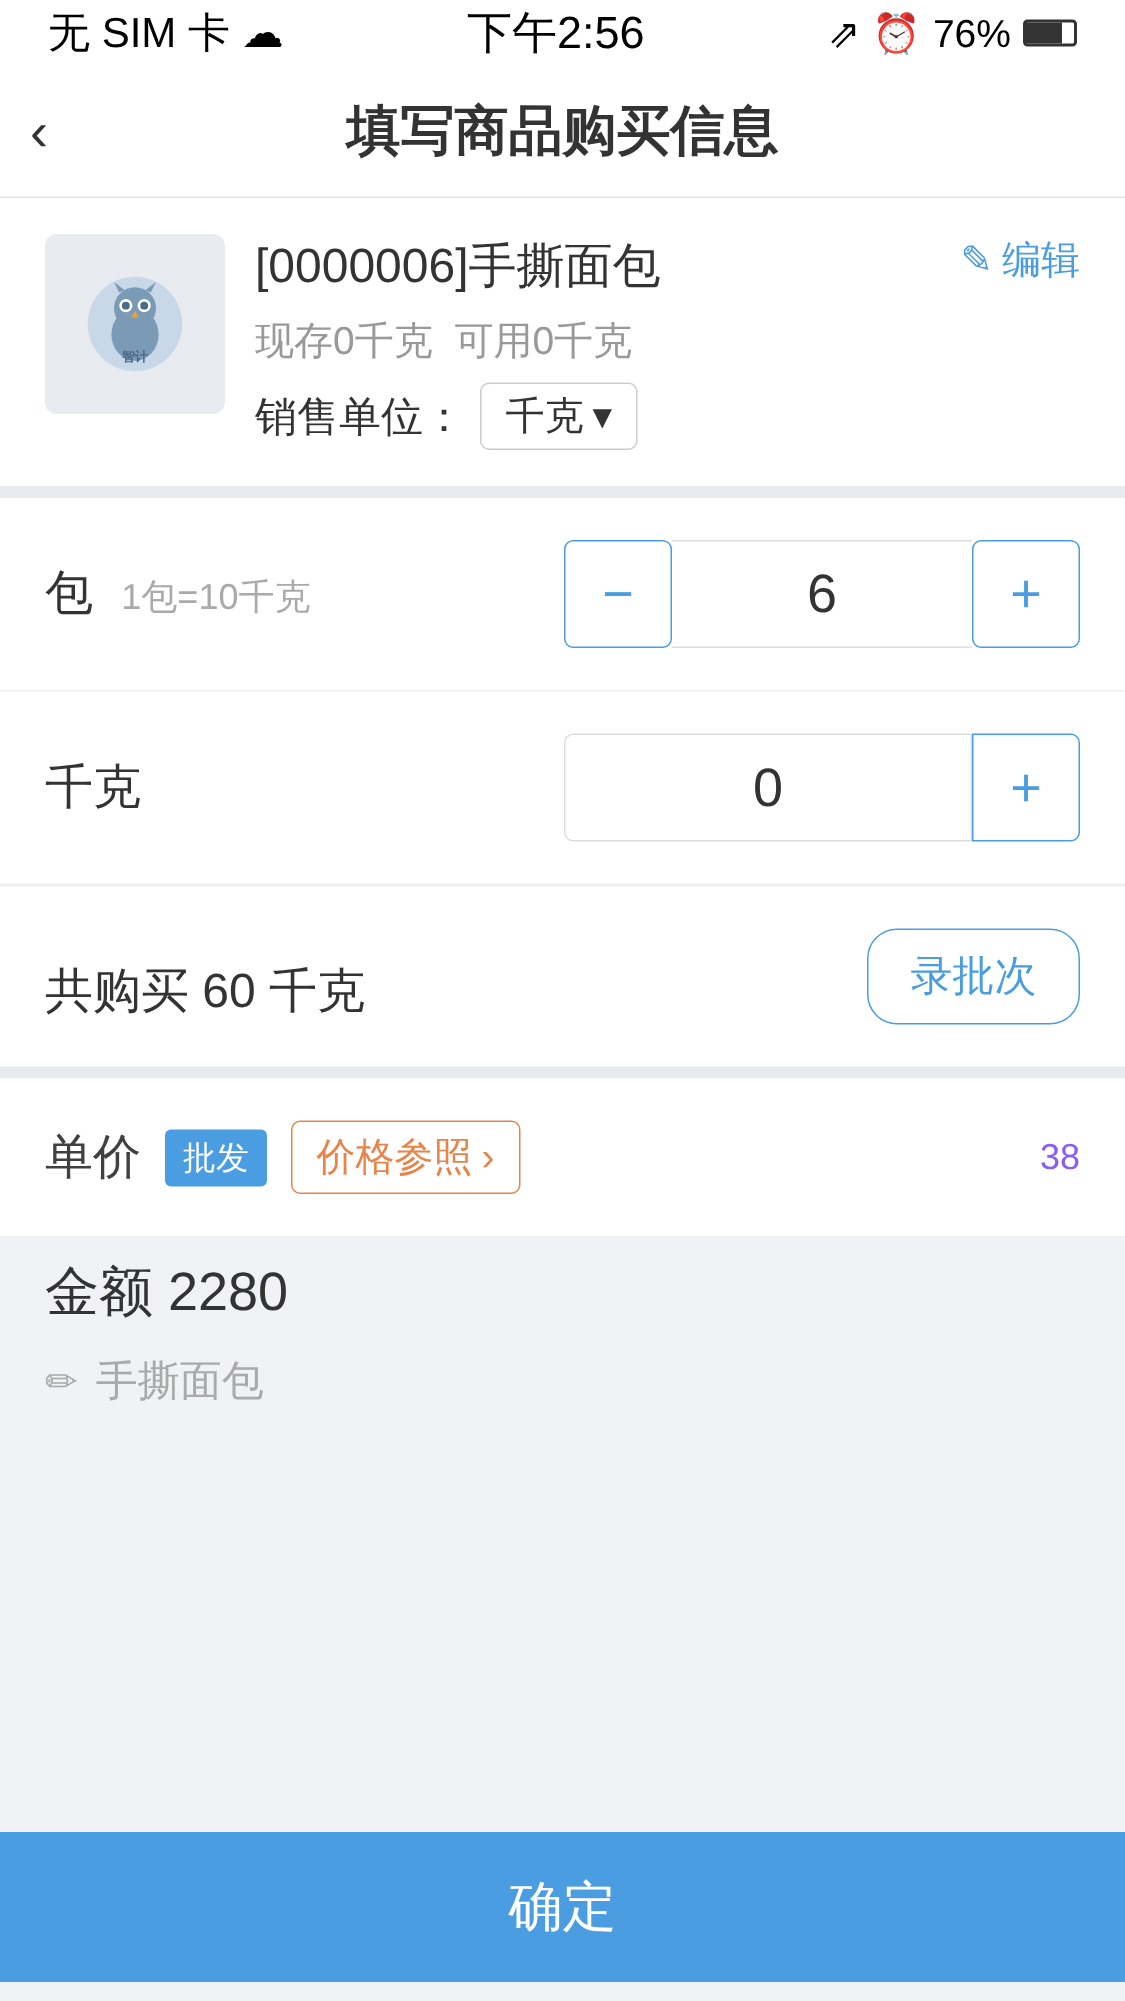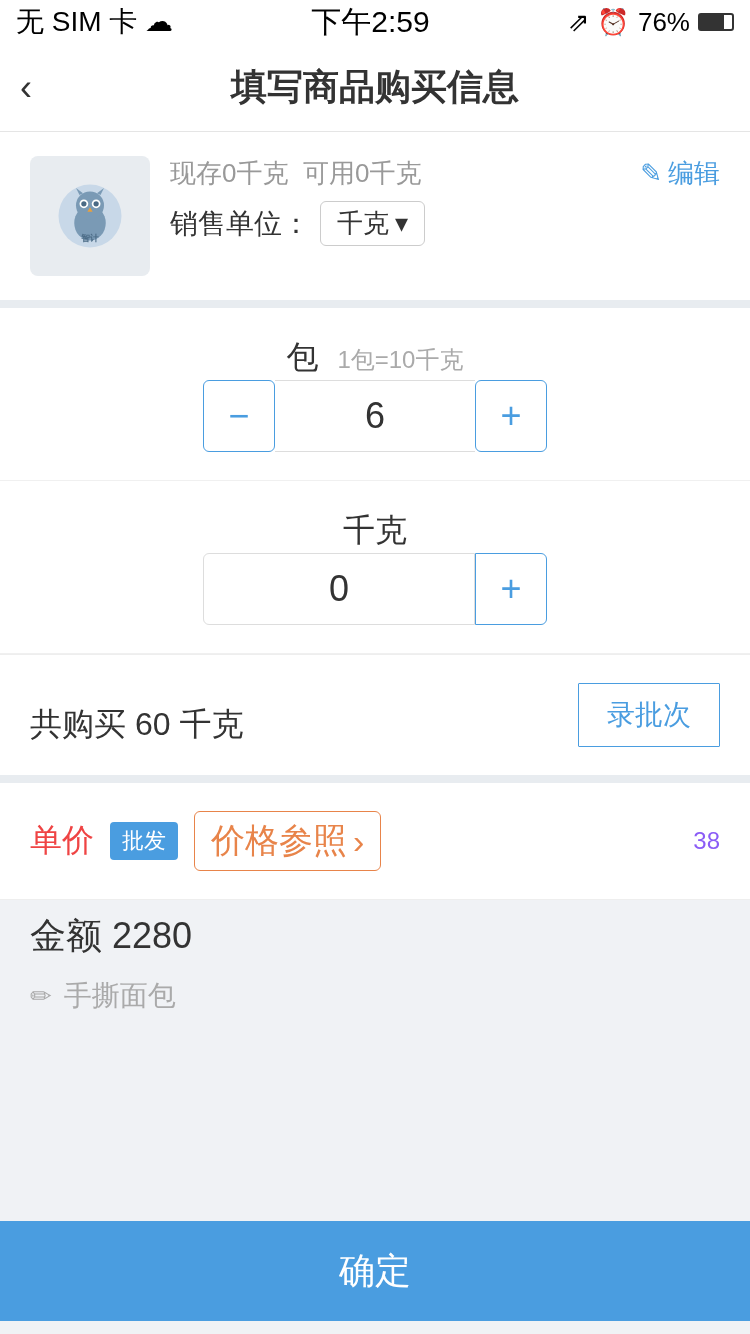--- a/index.html
+++ b/index.html
@@ -14,21 +14,21 @@
     }
 
     
     .status-bar {
       width: 750px;
       height: 44px;
       background: #fff;
       display: flex;
       align-items: center;
       justify-content: space-between;
-      padding: 0 16px;
+      padding: 0 32px;
       font-size: 28px;
       color: #000;
     }
     .status-left { display: flex; align-items: center; gap: 8px; }
     .status-center { font-size: 30px; font-weight: 500; }
     .status-right { display: flex; align-items: center; gap: 8px; font-size: 26px; }
 
     
     .nav-bar {
       width: 750px;
@@ -103,21 +103,20 @@
     
     .quantity-section {
       background: #fff;
       border-bottom: 1px solid #eee;
     }
     .quantity-row {
       display: flex;
       align-items: center;
       padding: 28px 30px;
       border-bottom: 1px solid #f0f0f0;
-      flex-direction: column;
     }
     .quantity-label {
       flex: 1;
       font-size: 32px;
       color: #333;
     }
     .quantity-hint {
       font-size: 24px;
       color: #aaa;
       margin-left: 10px;
@@ -176,51 +175,51 @@
       background: #fff;
       padding: 28px 30px;
       display: flex;
       align-items: flex-end;
       justify-content: space-between;
       border-bottom: 8px solid #e8ecf0;
     }
     .total-text { font-size: 32px; color: #333; }
     .batch-btn {
       border: 1.5px solid #4a9de0;
-      border-radius: 1px;
+      border-radius: 20px;
       padding: 12px 28px;
       color: #4a9de0;
       font-size: 28px;
       background: #fff;
       cursor: pointer;
     }
 
     
     .price-section {
       background: #fff;
       padding: 28px 30px;
       display: flex;
       align-items: center;
       gap: 16px;
       border-bottom: 1px solid #eee;
     }
-    .price-label { font-size: 32px; color: #ef4444; }
+    .price-label { font-size: 32px; color: #404040; }
     .price-tag {
       background: #4a9de0;
       color: #fff;
       font-size: 22px;
       padding: 4px 12px;
       border-radius: 4px;
     }
     .price-ref-btn {
       border: 1.5px solid #e8844a;
       border-radius: 6px;
       padding: 6px 16px;
       color: #e8844a;
-      font-size: 34px;
+      font-size: 26px;
       background: #fff;
       display: flex;
       align-items: center;
       gap: 6px;
       cursor: pointer;
     }
     .price-value {
       margin-left: auto;
       font-size: 24px;
       color: #8b5cf6;
@@ -271,21 +270,21 @@
 
     .product-card-wrapper { position: relative; }
   </style>
 </head>
 <body>
 
 <div class="status-bar">
   <div class="status-left">
     <span>无 SIM 卡 ☁</span>
   </div>
-  <div class="status-center">下午2:59</div>
+  <div class="status-center">下午2:56</div>
   <div class="status-right">
     <span>⇗</span>
     <span>⏰</span>
     <span>76%</span>
     <span style="display:inline-block;width:36px;height:18px;border:2px solid #333;border-radius:3px;position:relative;background:linear-gradient(to right,#333 76%,transparent 76%);vertical-align:middle;"></span>
   </div>
 </div>
 
 <div class="nav-bar">
   <div class="nav-back">‹</div>
@@ -310,20 +309,23 @@
 
         <polygon points="40,30 37,35 43,35" fill="#e8a040"></polygon>
 
         <polygon points="28,16 24,8 32,14" fill="#7a9ab5"></polygon>
         <polygon points="52,16 56,8 48,14" fill="#7a9ab5"></polygon>
 
         <text x="40" y="68" text-anchor="middle" fill="#4a6a85" font-size="10" font-weight="bold">智计</text>
       </svg>
     </div>
     <div class="product-info">
+      <div class="product-name">
+        <span>[0000006]</span><span>手撕面包</span>
+      </div>
       <div class="product-stock">
         <span>现存0千克</span>&nbsp;&nbsp;<span>可用0千克</span>
       </div>
       <div class="product-unit">
         <span>销售单位：</span>
         <div class="unit-select">
           <span>千克</span>
           <span>▾</span>
         </div>
       </div>

